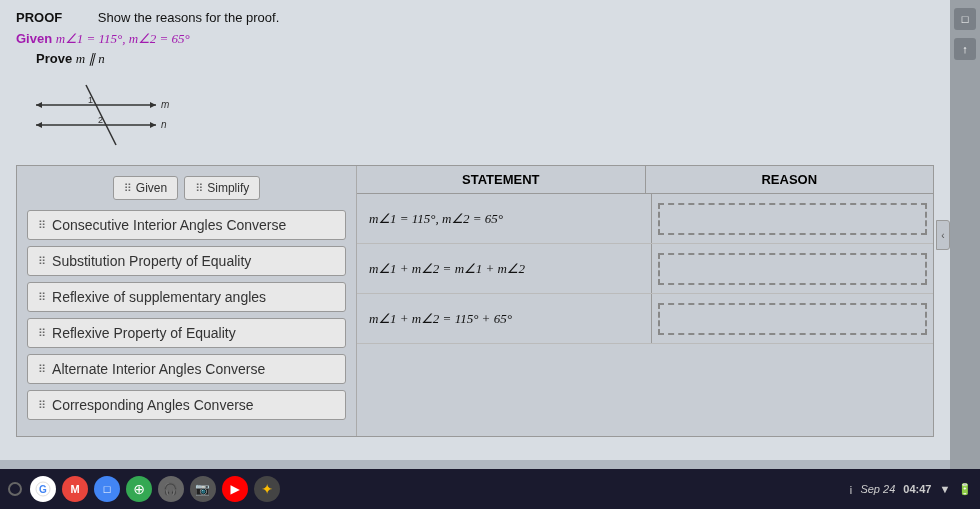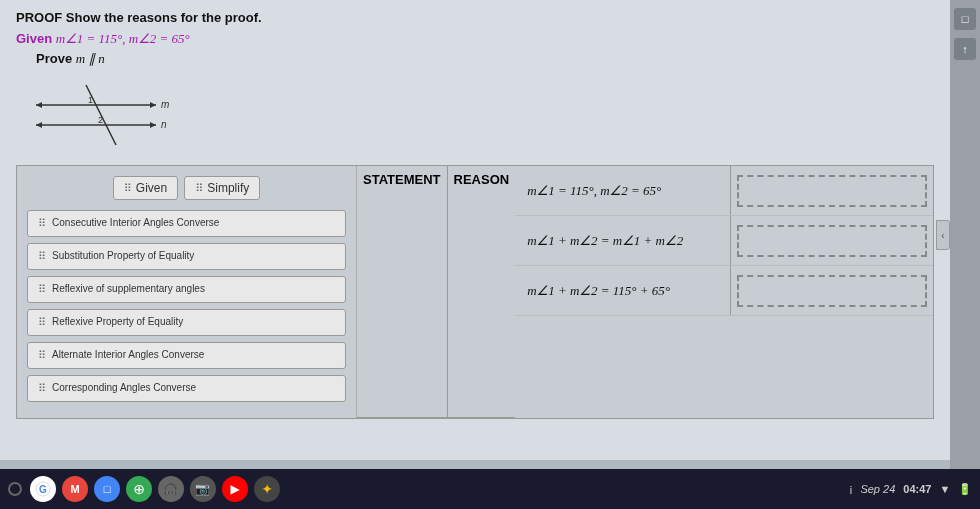--- a/index.html
+++ b/index.html
@@ -118,39 +118,39 @@
       font-size: 11px;
       color: #666;
     }
 
     .sidebar-item {
       background: #e8e8e8;
       border: 1px solid #999;
       border-radius: 3px;
       padding: 6px 10px;
       margin-bottom: 6px;
-      font-size: 10px;
+      font-size: 14px;
       cursor: grab;
       display: flex;
-      align-items: flex-start;
+      align-items: center;
       gap: 6px;
       color: #333;
     }
 
     .sidebar-item::before {
       content: '⠿';
       font-size: 11px;
       color: #666;
     }
 
     
     .proof-main {
       flex: 1;
       display: flex;
-      flex-direction: row;
+      flex-direction: column;
     }
 
     .proof-col-headers {
       display: flex;
       border-bottom: 1px solid #999;
       background: #c8cdd4;
     }
 
     .col-statement {
       flex: 1;
@@ -301,21 +301,21 @@
   <div class="panel-icon">□</div>
   <div class="panel-icon">↑</div>
 </div>
 
 <div class="collapse-btn">‹</div>
 
 <div class="main-content">
 
   <div class="proof-header">
     <span>PROOF</span>
-    <span style="font-weight:bold;">Show the reasons for the proof.</span>
+    <span style="font-weight:normal;margin-left:32px;">Show the reasons for the proof.</span>
   </div>
 
   <div class="proof-given">
     <span style="font-weight:bold;">Given</span>
     <span style="font-style:italic; font-family:'Times New Roman',serif;">  m∠1 = 115°, m∠2 = 65°</span>
   </div>
 
   <div class="proof-prove">
     <span style="font-weight:bold;padding-left:20px;">Prove</span>
     <span style="font-style:italic; font-family:'Times New Roman',serif;">  m ∥ n</span>

